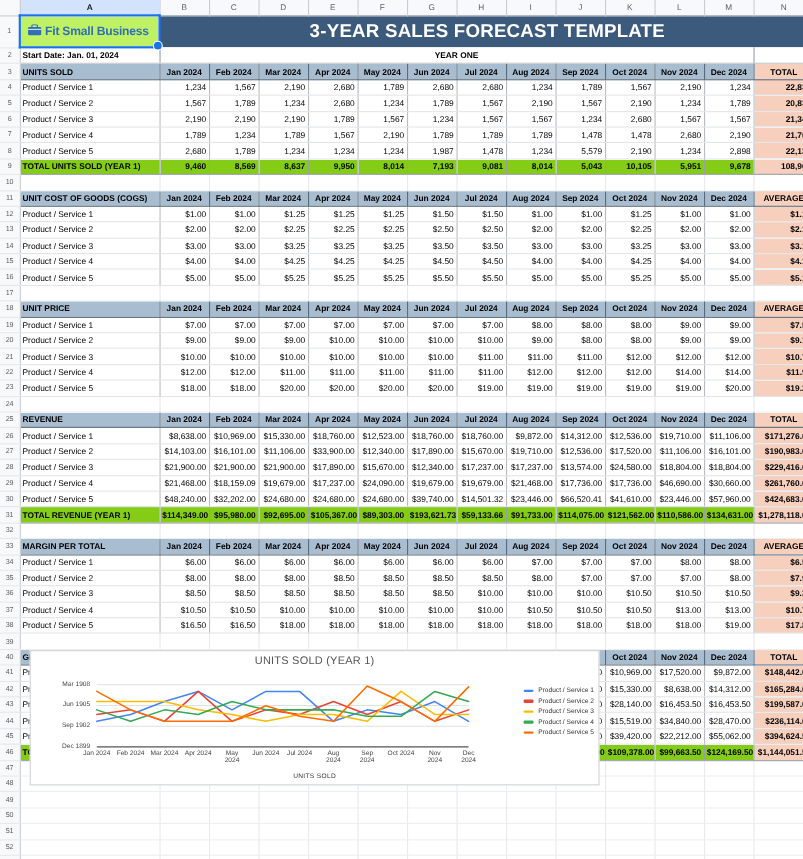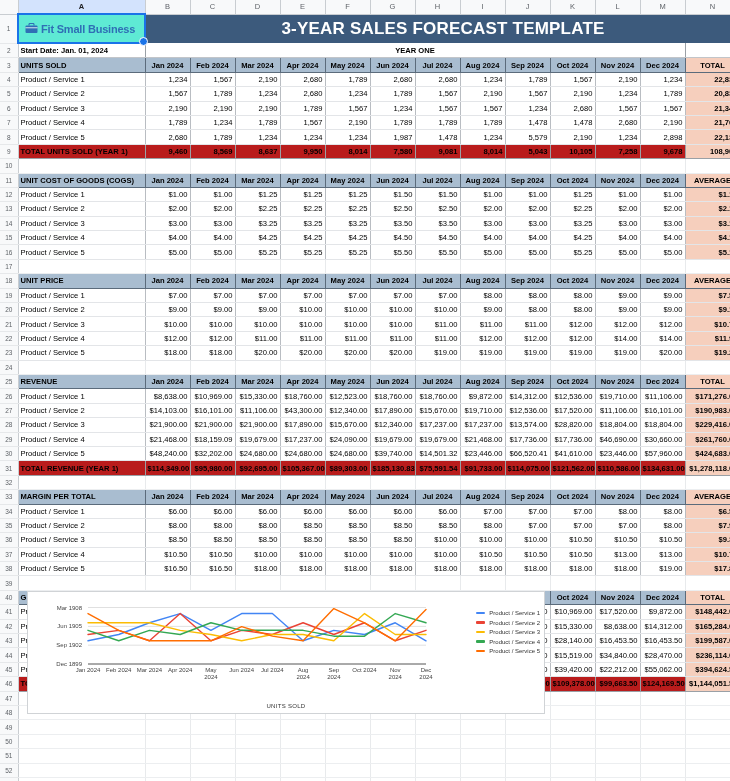--- a/index.html
+++ b/index.html
@@ -45,33 +45,33 @@
   .sec-head .month{text-align:center;}
   .sec-head .totcol{background:#f6cfbd;text-align:center;}
 
   .data .cell{
     background:#fff;border-left:1px solid #b9bdc2;border-right:1px solid #b9bdc2;
     border-bottom:1px solid #e3e5e8;border-top:0;
   }
   .data .totcol{background:#f6cfbd;font-weight:700;}
 
   .tot-row .cell{
-    background:#b91c1c;font-weight:700;
+    background:#84cc16;font-weight:700;
     border:1px solid #9aa0a6;border-top:1px solid #5b6b7b;
   }
   .tot-row .totcol{background:#f6cfbd;}
 
   
   .banner{
     background:#3c5a7c;color:#fff;font-weight:700;font-size:17px;
     letter-spacing:.2px;text-align:center;vertical-align:middle;
     border:0;height:27px;
   }
   .logocell{
-    height:27px;background:#5eead4;position:relative;
+    height:27px;background:#bef264;position:relative;
     border:2px solid #1a73e8;padding:0;
   }
   .logo-wrap{display:flex;align-items:center;gap:3px;padding-left:6px;height:100%;}
   .logo-mark{flex:0 0 auto;}
   .logo-text{
     color:#2f6fb5;font-weight:700;font-size:11px;
     font-family:"Liberation Sans", sans-serif;letter-spacing:-.2px;
   }
   .sel-handle{
     position:absolute;right:-4px;bottom:-4px;width:7px;height:7px;
@@ -284,26 +284,26 @@
           <td class="cell num totcol">22,135</td>
         </tr>
         <tr class="tot-row">
           <td class="rowhdr">9</td>
           <td class="cell lbl">TOTAL UNITS SOLD (YEAR 1)</td>
           <td class="cell num">9,460</td>
           <td class="cell num">8,569</td>
           <td class="cell num">8,637</td>
           <td class="cell num">9,950</td>
           <td class="cell num">8,014</td>
-          <td class="cell num">7,580</td>
+          <td class="cell num">7,193</td>
           <td class="cell num">9,081</td>
           <td class="cell num">8,014</td>
           <td class="cell num">5,043</td>
           <td class="cell num">10,105</td>
-          <td class="cell num">7,258</td>
+          <td class="cell num">5,951</td>
           <td class="cell num">9,678</td>
           <td class="cell num totcol">108,903</td>
         </tr>
         <tr class="blankrow">
           <td class="rowhdr">10</td>
           <td class="cell"></td>
           <td class="cell"></td>
           <td class="cell"></td>
           <td class="cell"></td>
           <td class="cell"></td>
@@ -588,21 +588,21 @@
           <td class="cell num">$19,710.00</td>
           <td class="cell num">$11,106.00</td>
           <td class="cell num totcol">$171,276.00</td>
         </tr>
         <tr class="data">
           <td class="rowhdr">27</td>
           <td class="cell lbl">Product / Service 2</td>
           <td class="cell num">$14,103.00</td>
           <td class="cell num">$16,101.00</td>
           <td class="cell num">$11,106.00</td>
-          <td class="cell num">$43,300.00</td>
+          <td class="cell num">$33,900.00</td>
           <td class="cell num">$12,340.00</td>
           <td class="cell num">$17,890.00</td>
           <td class="cell num">$15,670.00</td>
           <td class="cell num">$19,710.00</td>
           <td class="cell num">$12,536.00</td>
           <td class="cell num">$17,520.00</td>
           <td class="cell num">$11,106.00</td>
           <td class="cell num">$16,101.00</td>
           <td class="cell num totcol">$190,983.00</td>
         </tr>
@@ -611,21 +611,21 @@
           <td class="cell lbl">Product / Service 3</td>
           <td class="cell num">$21,900.00</td>
           <td class="cell num">$21,900.00</td>
           <td class="cell num">$21,900.00</td>
           <td class="cell num">$17,890.00</td>
           <td class="cell num">$15,670.00</td>
           <td class="cell num">$12,340.00</td>
           <td class="cell num">$17,237.00</td>
           <td class="cell num">$17,237.00</td>
           <td class="cell num">$13,574.00</td>
-          <td class="cell num">$28,820.00</td>
+          <td class="cell num">$24,580.00</td>
           <td class="cell num">$18,804.00</td>
           <td class="cell num">$18,804.00</td>
           <td class="cell num totcol">$229,416.00</td>
         </tr>
         <tr class="data">
           <td class="rowhdr">29</td>
           <td class="cell lbl">Product / Service 4</td>
           <td class="cell num">$21,468.00</td>
           <td class="cell num">$18,159.09</td>
           <td class="cell num">$19,679.00</td>
@@ -658,22 +658,22 @@
           <td class="cell num totcol">$424,683.00</td>
         </tr>
         <tr class="tot-row">
           <td class="rowhdr">31</td>
           <td class="cell lbl">TOTAL REVENUE (YEAR 1)</td>
           <td class="cell num">$114,349.00</td>
           <td class="cell num">$95,980.00</td>
           <td class="cell num">$92,695.00</td>
           <td class="cell num">$105,367.00</td>
           <td class="cell num">$89,303.00</td>
-          <td class="cell num">$185,130.83</td>
-          <td class="cell num">$75,591.54</td>
+          <td class="cell num">$193,621.73</td>
+          <td class="cell num">$59,133.66</td>
           <td class="cell num">$91,733.00</td>
           <td class="cell num">$114,075.00</td>
           <td class="cell num">$121,562.00</td>
           <td class="cell num">$110,586.00</td>
           <td class="cell num">$134,631.00</td>
           <td class="cell num totcol">$1,278,118.00</td>
         </tr>
         <tr class="blankrow">
           <td class="rowhdr">32</td>
           <td class="cell"></td>
@@ -1045,20 +1045,21 @@
           <td class="cell"></td>
           <td class="cell"></td>
           <td class="cell"></td>
           <td class="cell"></td>
           <td class="cell"></td>
         </tr>
       </tbody>
 </table>
 
 <div id="chartbox">
+  <div class="chart-title">UNITS SOLD (YEAR 1)</div>
   <div class="chart-inner" id="chart-inner">
     <svg id="chart-svg" width="518" height="100" style="position:absolute;left:0;top:0;">
           <line x1="60" y1="15.529411764705884" x2="398" y2="15.529411764705884" stroke="#e0e0e0" stroke-width="1"></line>
           <line x1="60" y1="34.35294117647059" x2="398" y2="34.35294117647059" stroke="#e0e0e0" stroke-width="1"></line>
           <line x1="60" y1="53.17647058823529" x2="398" y2="53.17647058823529" stroke="#e0e0e0" stroke-width="1"></line>
           <line x1="60" y1="72" x2="398" y2="72" stroke="#555" stroke-width="1"></line>
           <polyline points="60,48.771764705882354 90.72727272727272,42.5035294117647 121.45454545454545,30.77647058823529 152.1818181818182,21.55294117647059 182.9090909090909,38.324705882352944 213.63636363636363,21.55294117647059 244.36363636363637,21.55294117647059 275.0909090909091,48.771764705882354 305.8181818181818,38.324705882352944 336.54545454545456,42.5035294117647 367.27272727272725,30.77647058823529 398,48.771764705882354" fill="none" stroke="#4285f4" stroke-width="1.4" stroke-linejoin="round" stroke-linecap="round"></polyline>
           <polyline points="60,42.5035294117647 90.72727272727272,38.324705882352944 121.45454545454545,48.771764705882354 152.1818181818182,21.55294117647059 182.9090909090909,48.771764705882354 213.63636363636363,38.324705882352944 244.36363636363637,42.5035294117647 275.0909090909091,30.77647058823529 305.8181818181818,42.5035294117647 336.54545454545456,30.77647058823529 367.27272727272725,48.771764705882354 398,38.324705882352944" fill="none" stroke="#ea4335" stroke-width="1.4" stroke-linejoin="round" stroke-linecap="round"></polyline>
           <polyline points="60,30.77647058823529 90.72727272727272,30.77647058823529 121.45454545454545,30.77647058823529 152.1818181818182,38.324705882352944 182.9090909090909,42.5035294117647 213.63636363636363,48.771764705882354 244.36363636363637,42.5035294117647 275.0909090909091,42.5035294117647 305.8181818181818,48.771764705882354 336.54545454545456,21.55294117647059 367.27272727272725,42.5035294117647 398,42.5035294117647" fill="none" stroke="#fbbc04" stroke-width="1.4" stroke-linejoin="round" stroke-linecap="round"></polyline>
           <polyline points="60,38.324705882352944 90.72727272727272,48.771764705882354 121.45454545454545,38.324705882352944 152.1818181818182,42.5035294117647 182.9090909090909,30.77647058823529 213.63636363636363,38.324705882352944 244.36363636363637,38.324705882352944 275.0909090909091,38.324705882352944 305.8181818181818,44.178823529411765 336.54545454545456,44.178823529411765 367.27272727272725,21.55294117647059 398,30.77647058823529" fill="none" stroke="#34a853" stroke-width="1.4" stroke-linejoin="round" stroke-linecap="round"></polyline>

